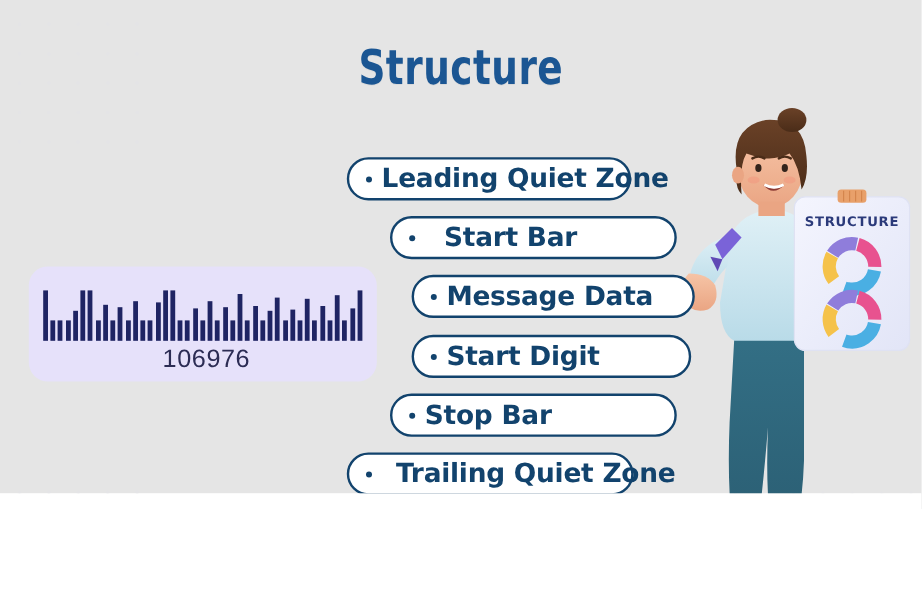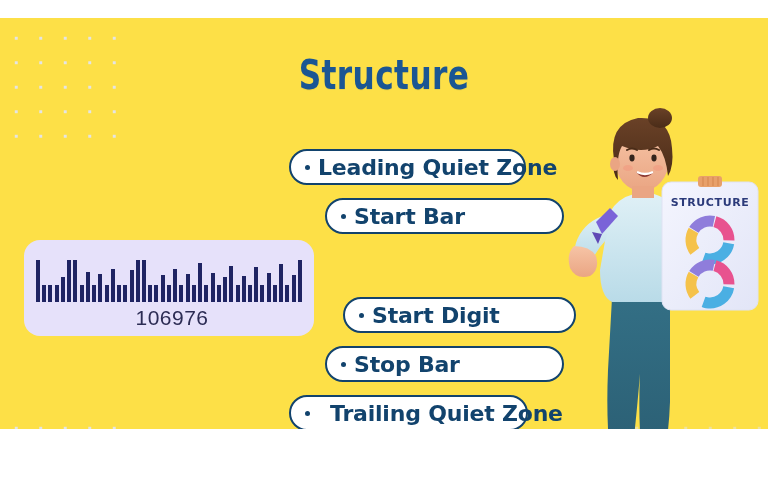--- a/index.html
+++ b/index.html
@@ -10,23 +10,22 @@
     background: #ffffff;
     font-family: "Liberation Sans", sans-serif;
     overflow: hidden;
     position: relative;
   }
 
   #stage {
     position: relative;
     width: 768px;
     height: 411px;
-    background: #fde047;
+    background: #e5e5e5;
     overflow: hidden;
-    margin-top: 18px;
   }
 
   
   .dot-grid {
     position: absolute;
     background-image: radial-gradient(#e4e4e6 1.6px, transparent 1.7px);
     background-size: 24.5px 24.5px;
     background-position: 0 0;
     pointer-events: none;
   }
@@ -111,21 +110,21 @@
   .pill .pill-label {
     font-family: "DejaVu Sans", sans-serif;
     font-weight: 700;
     font-size: 22px;
     color: #12436d;
     white-space: nowrap;
     letter-spacing: -0.2px;
   }
 
   #pill-0 { left: 289px; top: 131px; width: 237px; }
-  #pill-1 { left: 325px; top: 180px; width: 239px; }
+  #pill-1 { left: 325px; top: 180px; width: 239px; gap: 16px; }
   #pill-2 { left: 343px; top: 229px; width: 236px; }
   #pill-3 { left: 343px; top: 279px; width: 233px; }
   #pill-4 { left: 325px; top: 328px; width: 239px; text-align: center; }
   #pill-5 { left: 289px; top: 377px; width: 239px; gap: 12px; }
 
   
   #illustration {
     position: absolute;
     left: 566px;
     top: 84px;
@@ -250,20 +249,24 @@
     <div id="barcode-number">106976</div>
   </div>
 
   <div class="pill" id="pill-0">
     <span class="bullet"></span>
     <span class="pill-label">Leading Quiet Zone</span>
   </div>
   <div class="pill" id="pill-1">
     <span class="bullet"></span>
     <span class="pill-label">Start Bar</span>
+  </div>
+  <div class="pill" id="pill-2">
+    <span class="bullet"></span>
+    <span class="pill-label">Message Data</span>
   </div>
   <div class="pill" id="pill-3">
     <span class="bullet"></span>
     <span class="pill-label">Start Digit</span>
   </div>
   <div class="pill" id="pill-4">
     <span class="bullet"></span>
     <span class="pill-label">Stop Bar</span>
   </div>
   <div class="pill" id="pill-5">

